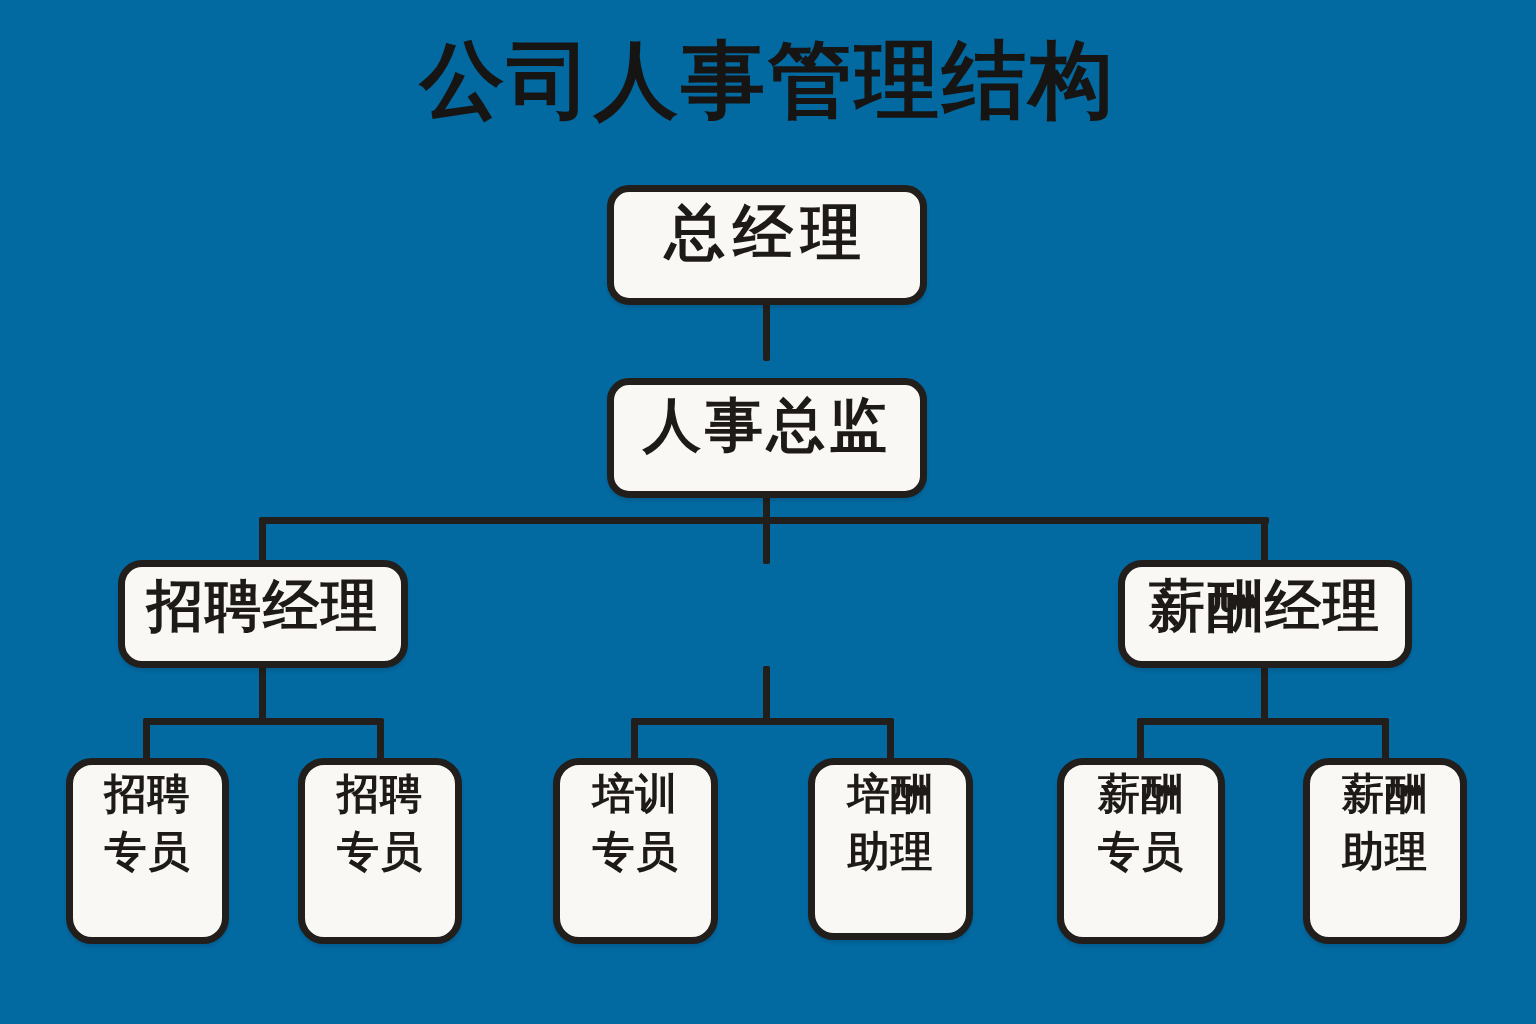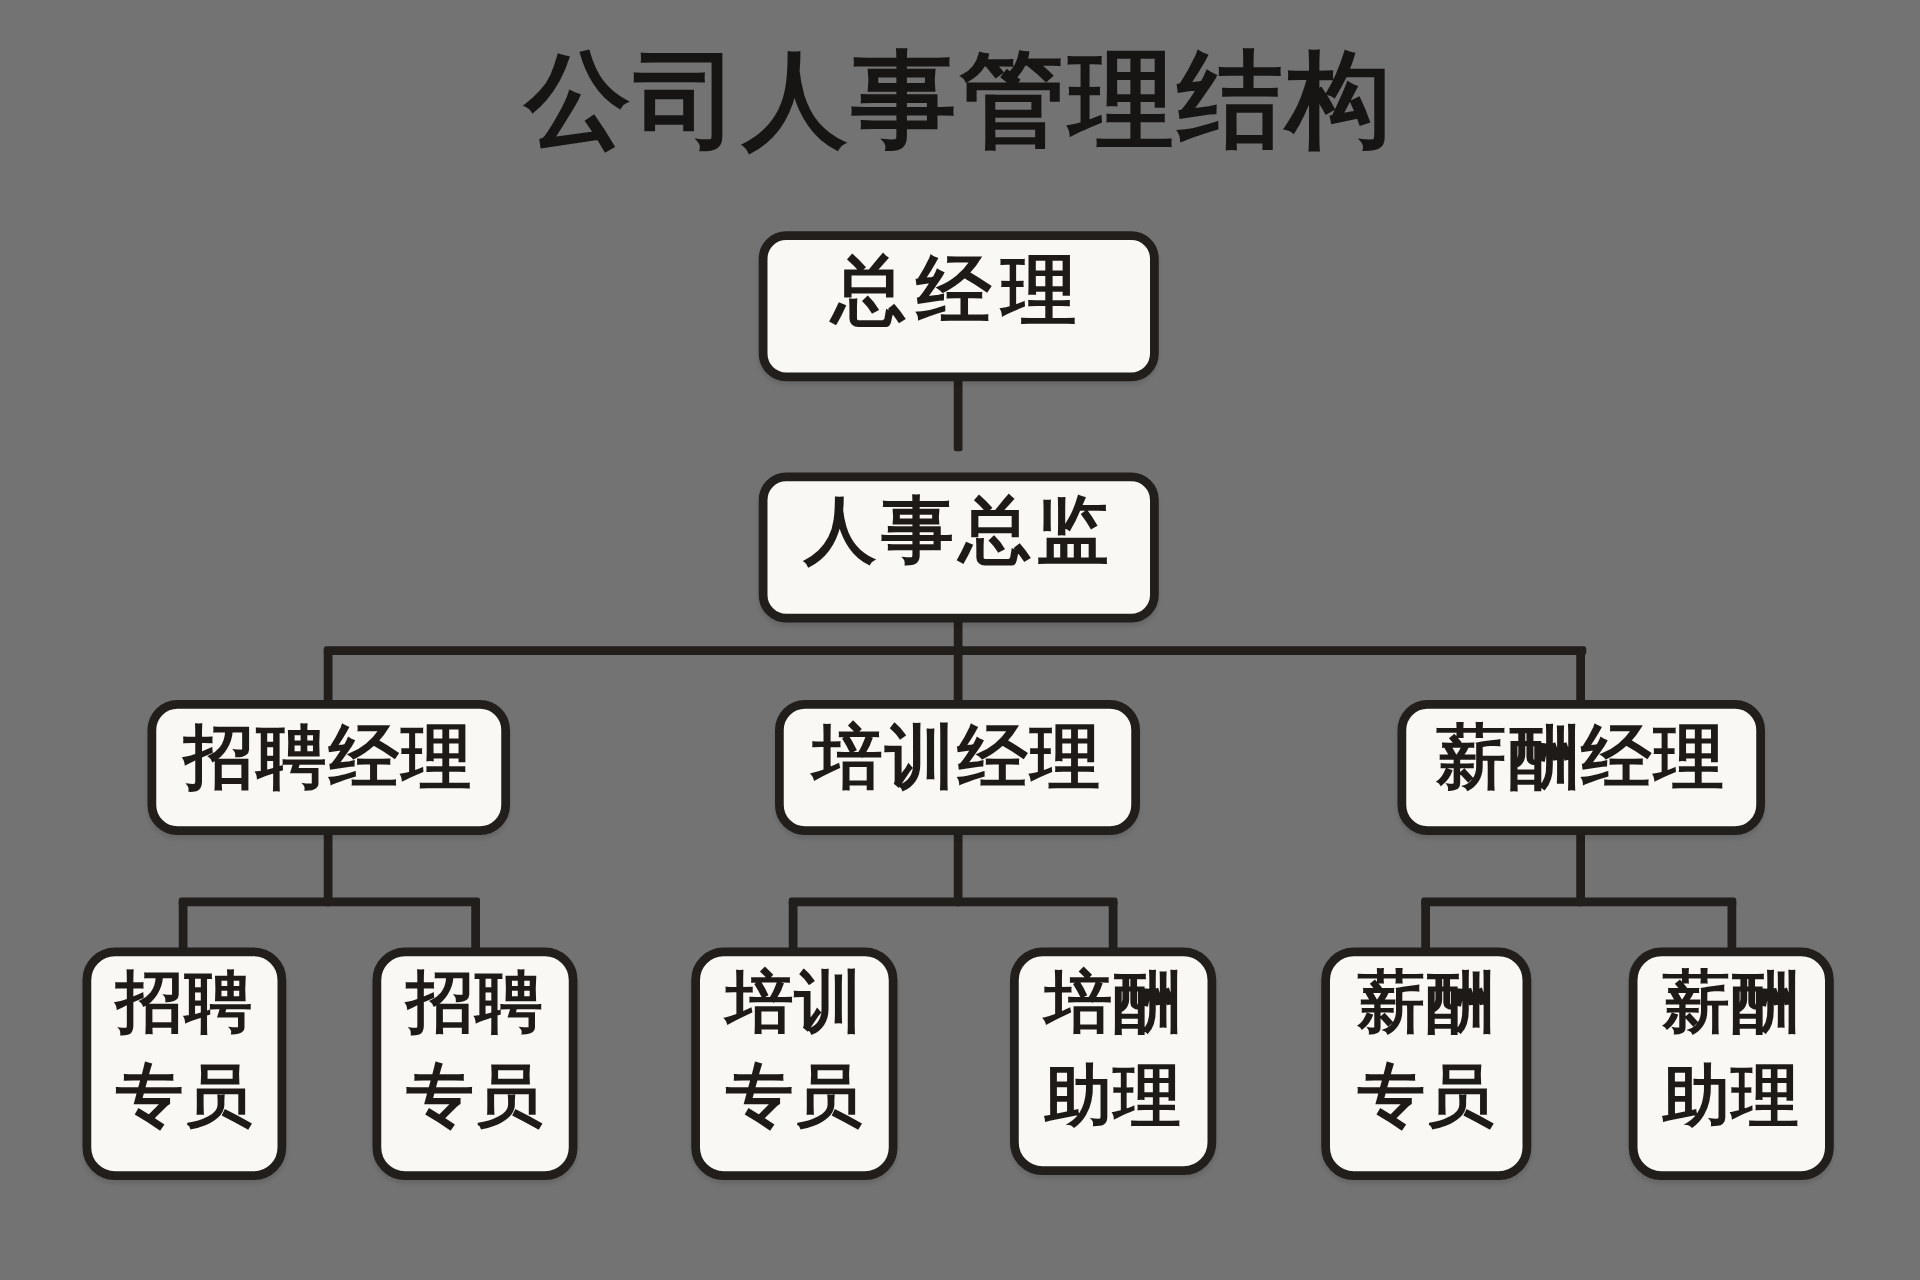--- a/index.html
+++ b/index.html
@@ -5,21 +5,21 @@
   html, body {
     margin: 0;
     padding: 0;
     background: #f3f1ee;
     font-family: "Liberation Sans", sans-serif;
   }
   .stage {
     position: relative;
     width: 1536px;
     height: 1024px;
-    background: #737373;
+    background: #0369a1;
     overflow: hidden;
   }
   .title {
     position: absolute;
     top: 24px;
     left: 0;
     width: 100%;
     text-align: center;
     font-size: 84px;
     font-weight: bold;
@@ -44,21 +44,21 @@
     font-weight: bold;
     box-shadow: 0 3px 3px rgba(0,0,0,0.10);
   }
   .node .lbl {
     white-space: pre-line;
     line-height: 1.38;
   }
   .lvl1 { font-size: 60px; letter-spacing: 8px; }
   .lvl2 { font-size: 58px; letter-spacing: 4px; }
   .lvl3 { font-size: 56px; letter-spacing: 2px; border-radius: 24px; }
-  .lvl4 { font-size: 54px; letter-spacing: 1px; border-radius: 26px; }
+  .lvl4 { font-size: 42px; letter-spacing: 1px; border-radius: 26px; }
 </style>
 </head>
 <body>
 
 <div class="stage">
 
   <div class="title">公司人事管理结构</div>
 
   <div class="line" style="left:763px; top:303px; width:7px; height:58px;"></div>
   <div class="line" style="left:763px; top:476px; width:7px; height:46px;"></div>
@@ -86,23 +86,20 @@
     <span class="lbl">总经理</span>
   </div>
 
   <div class="node lvl2" style="left:607px; top:358px; width:320px; height:120px;margin-top:20px;">
     <span class="lbl">人事总监</span>
   </div>
 
   <div class="node lvl3" style="left:118px; top:560px; width:290px; height:108px;">
     <span class="lbl">招聘经理</span>
   </div>
-  <div class="node lvl3" style="left:620px; top:560px; width:292px; height:108px;">
-    <span class="lbl">培训经理</span>
-  </div>
   <div class="node lvl3" style="left:1118px; top:560px; width:294px; height:108px;">
     <span class="lbl">薪酬经理</span>
   </div>
 
   <div class="node lvl4" style="left:66px; top:758px; width:163px; height:186px;">
     <span class="lbl">招聘
 专员</span>
   </div>
   <div class="node lvl4" style="left:298px; top:758px; width:164px; height:186px;">
     <span class="lbl">招聘

